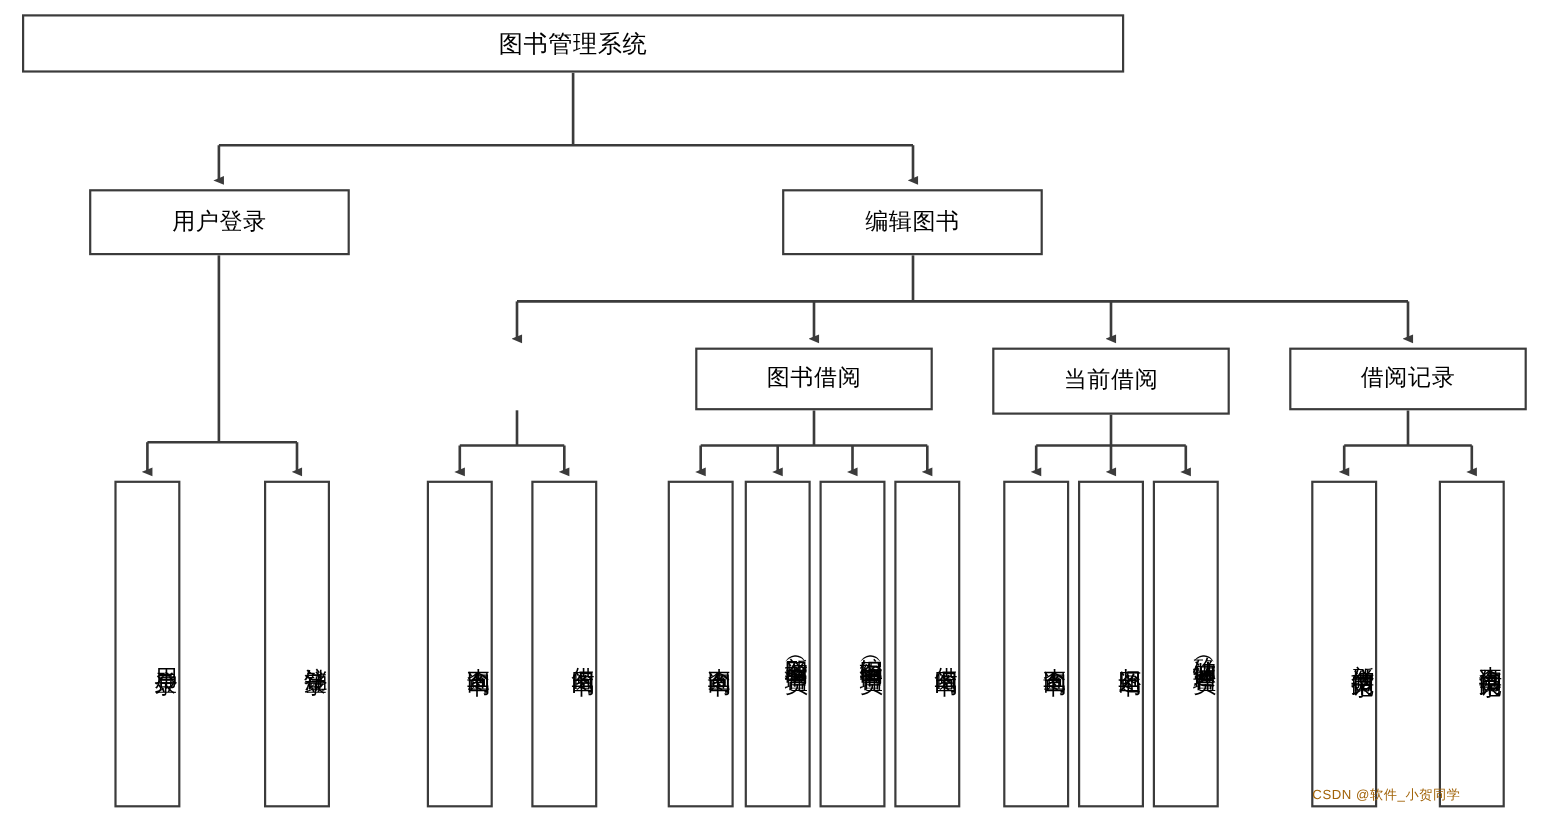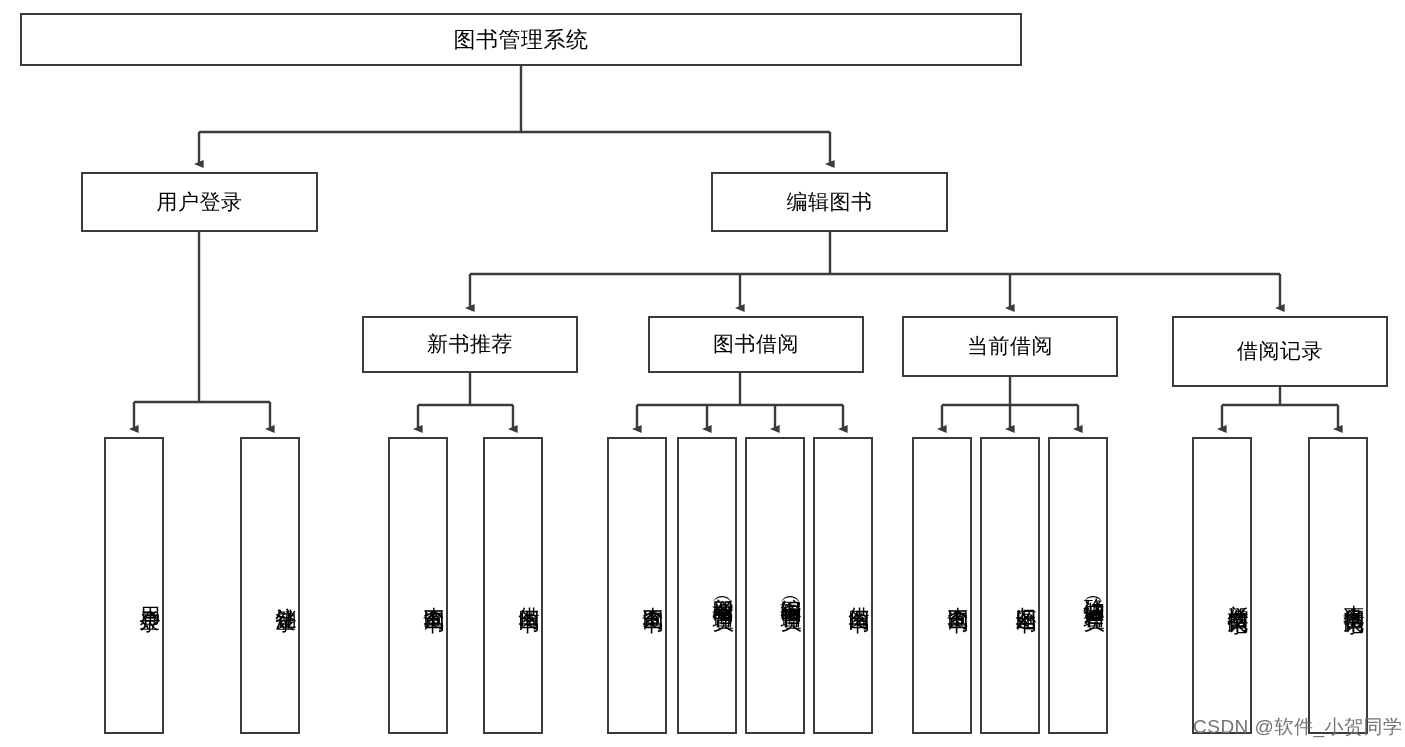--- a/index.html
+++ b/index.html
@@ -50,22 +50,22 @@
     letter-spacing: 2px;
   }
   .node.vert.tall-pad {
     padding-top: 8px;
   }
   .node.root {
     font-size: 22px;
   }
   .watermark {
     position: absolute;
-    color: #737373;
-    font-size: 19px;
+    color: #a16207;
+    font-size: 12px;
     white-space: nowrap;
     letter-spacing: 0.5px;
   }
 </style>
 </head>
 <body>
 
 <div id="canvas">
 
   <svg id="wires" viewBox="0 0 1405 747" xmlns="http://www.w3.org/2000/svg">
@@ -123,30 +123,27 @@
     <span>图书管理系统</span>
   </div>
 
   <div class="node horiz" style="left:81px; top:172px; width:237px; height:60px;">
     <span>用户登录</span>
   </div>
   <div class="node horiz" style="left:711px; top:172px; width:237px; height:60px;">
     <span>编辑图书</span>
   </div>
 
-  <div class="node horiz" style="left:362px; top:316px; width:216px; height:57px;">
-    <span>新书推荐</span>
-  </div>
-  <div class="node horiz" style="left:632px; top:316px; width:216px; height:57px;margin-left:16px;">
+  <div class="node horiz" style="left:632px; top:316px; width:216px; height:57px;">
     <span>图书借阅</span>
   </div>
   <div class="node horiz" style="left:902px; top:316px; width:216px; height:61px;">
     <span>当前借阅</span>
   </div>
-  <div class="node horiz" style="left:1172px; top:316px; width:216px; height:71px;">
+  <div class="node horiz" style="left:1172px; top:316px; width:216px; height:57px;">
     <span>借阅记录</span>
   </div>
 
   <div class="node vert" style="left:104px; top:437px; width:60px; height:297px;">
     <span>用户登录</span>
   </div>
   <div class="node vert" style="left:240px; top:437px; width:60px; height:297px;">
     <span>注销登录</span>
   </div>
 

